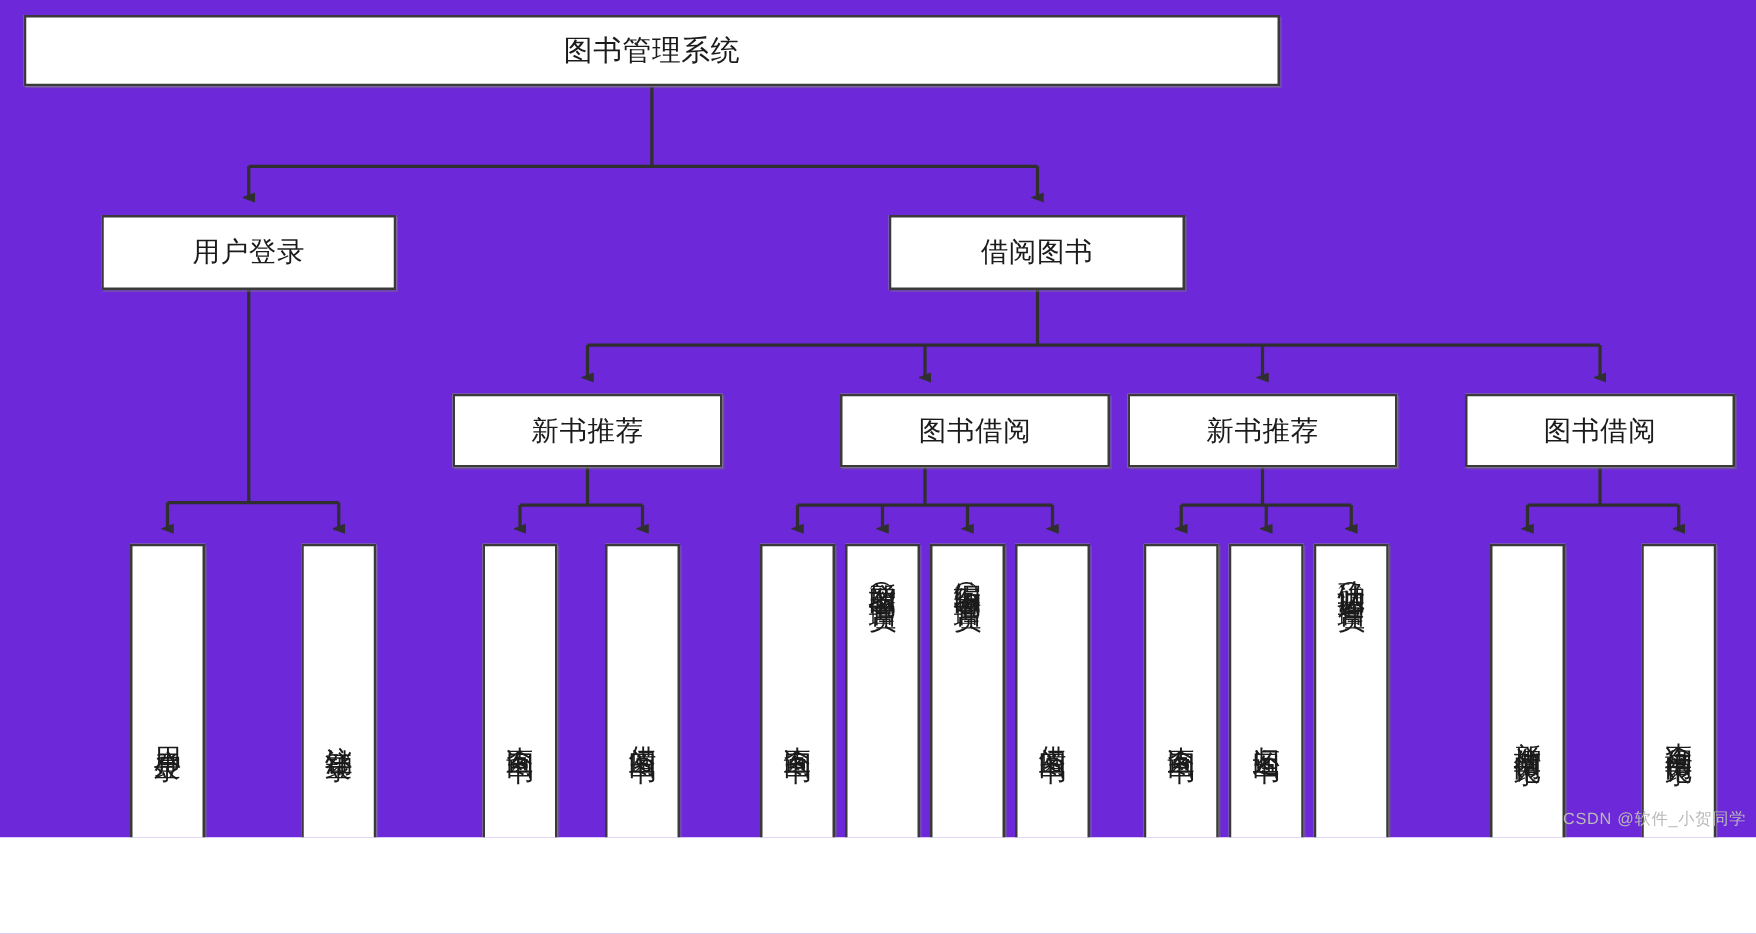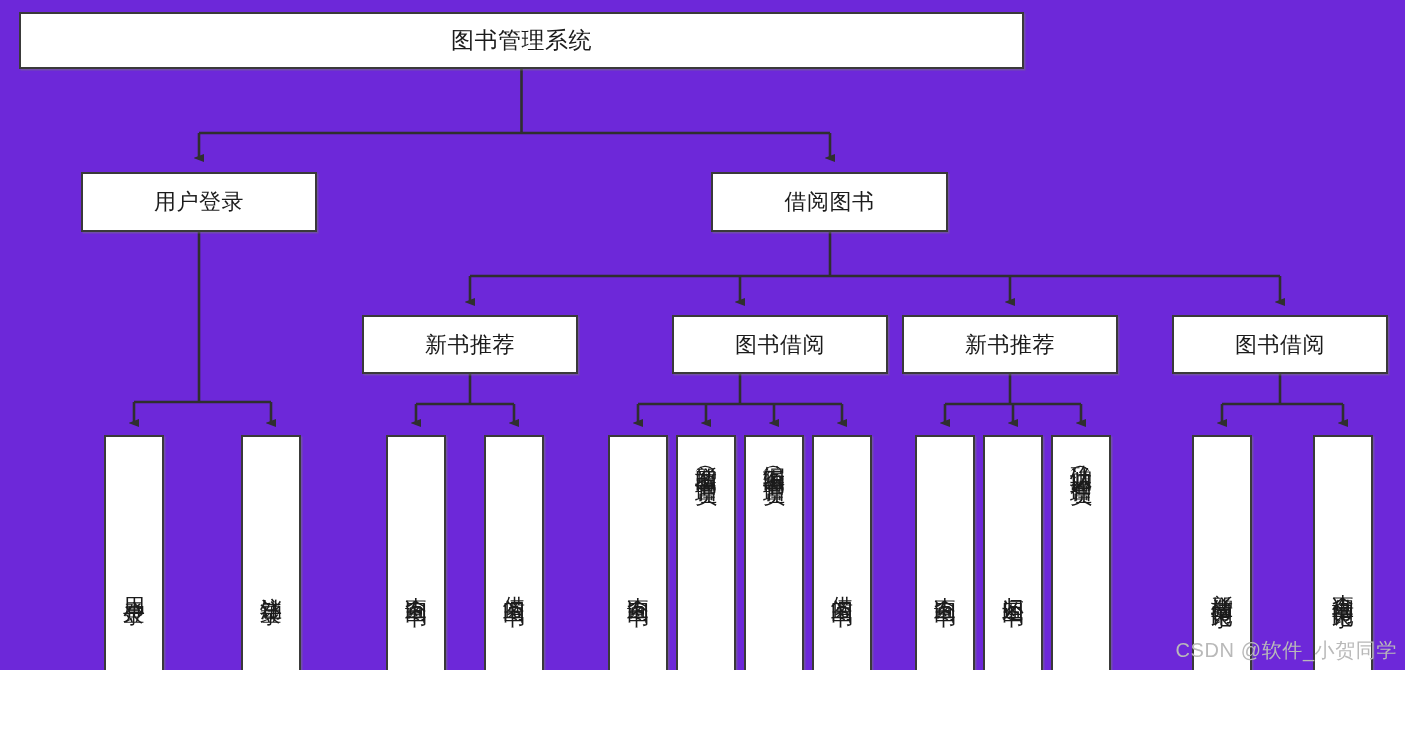--- a/index.html
+++ b/index.html
@@ -61,21 +61,21 @@
     white-space: nowrap;
   }
   .node.vertical.mid-align {
     align-items: center;
     padding-top: 0;
   }
   #watermark {
     position: absolute;
     right: 8px;
     bottom: 6px;
-    font-size: 20px;
+    font-size: 13px;
     color: #b9b9b9;
     letter-spacing: 0.6px;
     white-space: nowrap;
     user-select: none;
     text-align: right;
   }
 </style>
 </head>
 <body>
 

